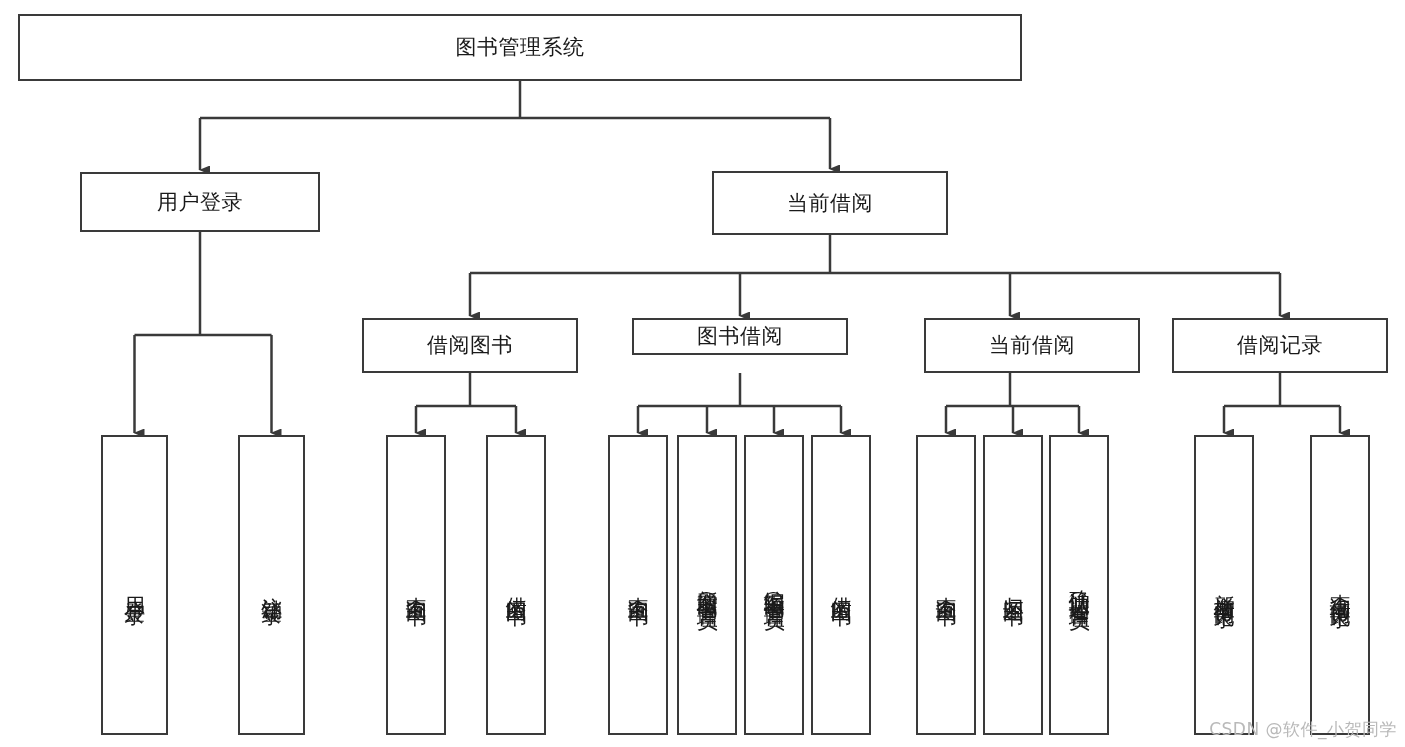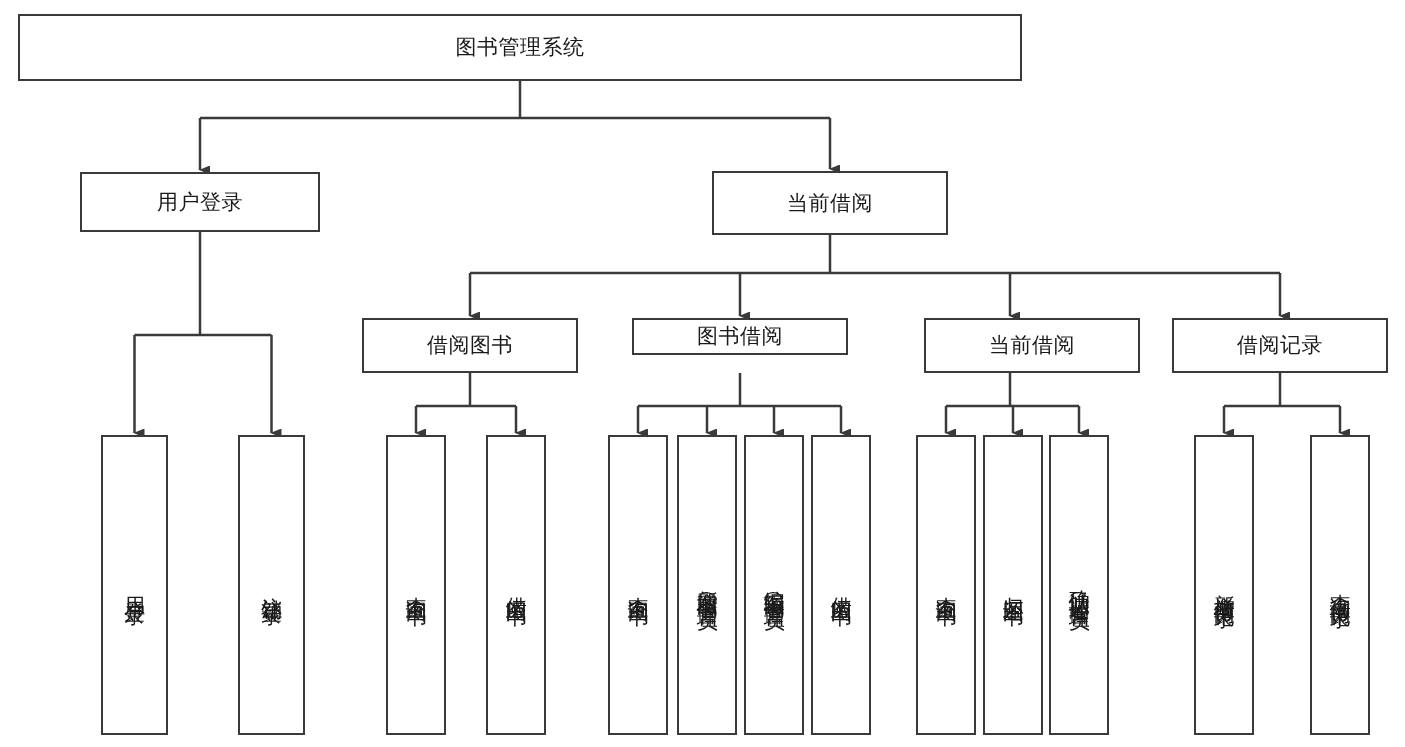--- a/index.html
+++ b/index.html
@@ -173,13 +173,14 @@
         <span class="node-label">确认归还（管理员）</span>
       </div>
       <div class="node vertical" style="left: 1194px; top: 435px; width: 60px; height: 300px;">
         <span class="node-label">新增借阅记录</span>
       </div>
       <div class="node vertical" style="left: 1310px; top: 435px; width: 60px; height: 300px;">
         <span class="node-label">查询借阅记录</span>
       </div>
     </div>
 
+  <div id="watermark">CSDN @软件_小贺同学</div>
 </div>
 
 </body></html>

